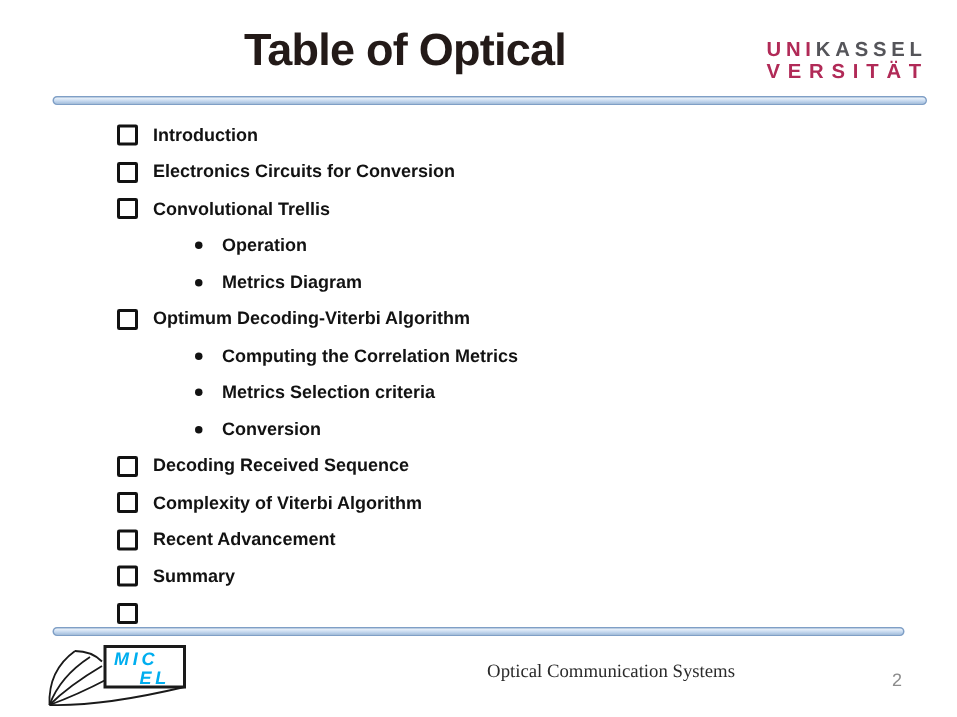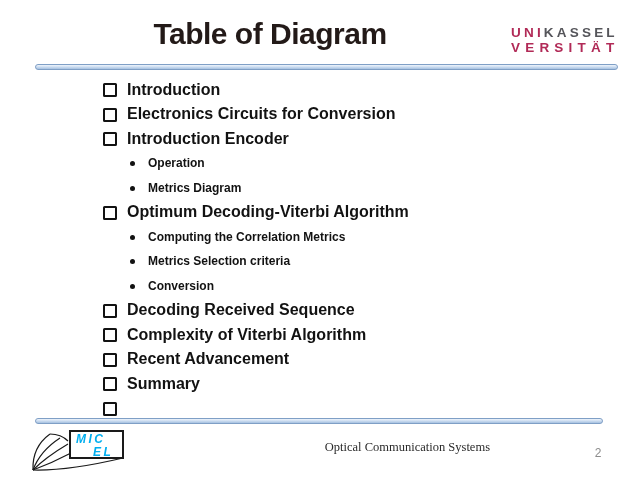--- a/index.html
+++ b/index.html
@@ -38,21 +38,21 @@
   
   .toc{
     position:absolute;left:78px;top:80px;right:16px;
     list-style:none;margin:0;padding:0;
   }
   .toc li{
     display:flex;align-items:center;
     height:19px;margin-bottom:5.5px;
     font-weight:bold;color:var(--body-text,#121212);
   }
-  .toc li.lvl1{font-size:16px;margin-left:25px;}
+  .toc li.lvl1{font-size:12px;}
   .toc li.lvl2{font-size:12px;padding-left:52px;}
   .sq-bullet{
     flex:none;width:10px;height:10px;
     border:2.4px solid var(--body-text,#121212);
     border-radius:1.5px;margin-right:10px;margin-top:1px;
   }
   .dot-bullet{
     flex:none;width:5px;height:5px;border-radius:50%;
     background:var(--body-text,#121212);margin-right:13px;margin-top:1px;
   }
@@ -67,41 +67,41 @@
   .page-num{
     position:absolute;left:588px;top:446px;width:20px;
     font-size:12px;color:var(--page-number,#8c8c8c);text-align:center;
   }
 </style>
 </head>
 <body>
 
 <div class="slide">
 
-  <div class="title">Table of Diagram</div>
+  <div class="title">Table of Optical</div>
 
   <div class="uk-logo">
     <div class="uk-line1"><span class="uk-red">UNI</span><span class="uk-gray">KASSEL</span></div>
     <div class="uk-line2 uk-red">VERSITÄT</div>
   </div>
 
   <div class="divider top"></div>
 
   <ul class="toc">
     <li class="lvl1">
         <span class="sq-bullet"></span>
         <span>Introduction</span>
       </li>
     <li class="lvl1">
         <span class="sq-bullet"></span>
         <span>Electronics Circuits for Conversion</span>
       </li>
     <li class="lvl1">
         <span class="sq-bullet"></span>
-        <span>Introduction Encoder</span>
+        <span>Convolutional Trellis</span>
       </li>
     <li class="lvl2">
         <span class="dot-bullet"></span>
         <span>Operation</span>
       </li>
     <li class="lvl2">
         <span class="dot-bullet"></span>
         <span>Metrics Diagram</span>
       </li>
     <li class="lvl1">

